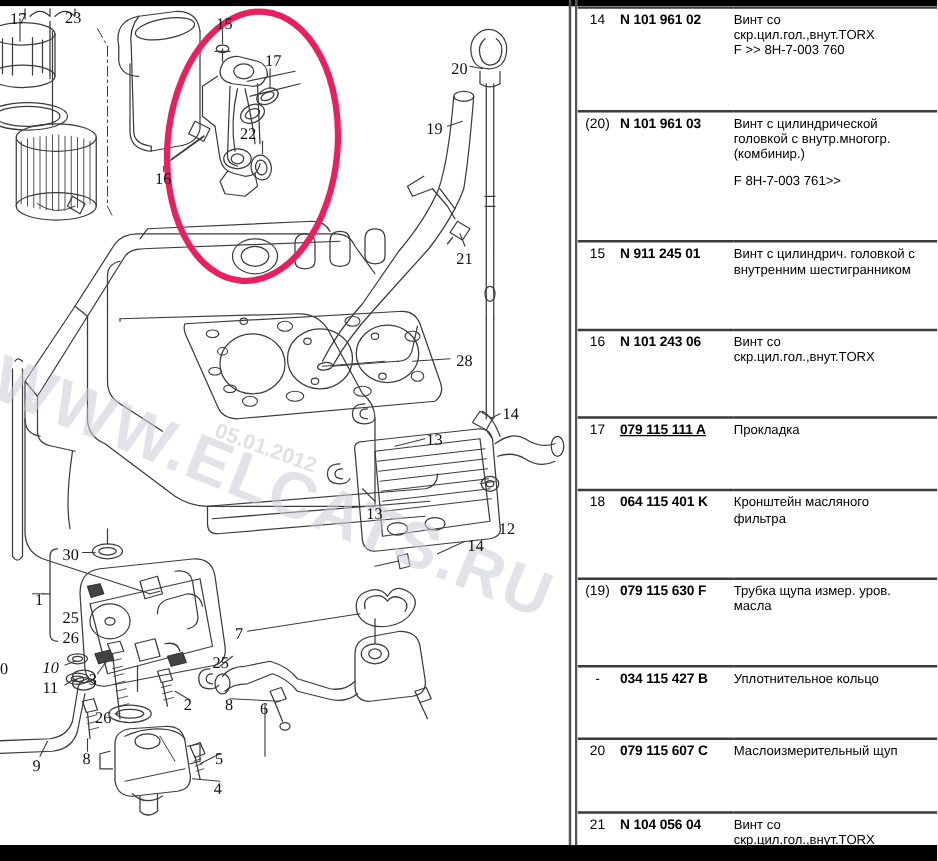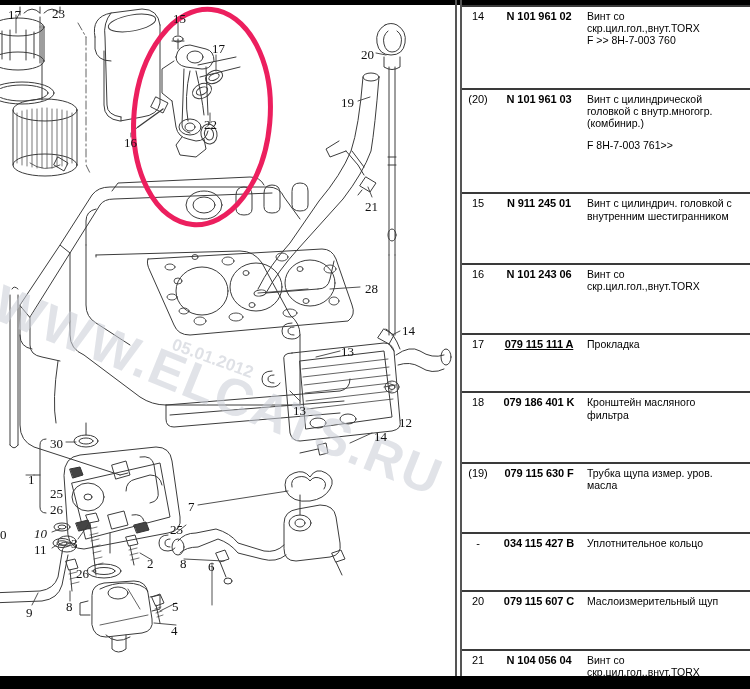--- a/index.html
+++ b/index.html
@@ -86,21 +86,21 @@
     width: 32px;
     text-align: center;
     font-size: 11px;
     white-space: nowrap;
     padding-right: 2px;
   }
   td.col-pn {
     width: 86px;
     font-weight: bold;
     font-size: 11px;
-    text-align: center;
+    text-align: left;
     white-space: nowrap;
     padding-right: 5px;
     letter-spacing: -0.1px;
   }
   td.col-pn .pn-underline {
     text-decoration: underline;
   }
   td.col-desc {
     width: 168px;
     padding-right: 2px;
@@ -485,21 +485,21 @@
     </svg>
 
     <div class="watermark wm-main">WWW.ELCATS.RU</div>
     <div class="watermark wm-date">05.01.2012</div>
 
     <div id="callout-layer">
         <div class="lbl" style="left: 8px; top: 2px;">17</div>
         <div class="lbl" style="left: 52px; top: 1px;">23</div>
         <div class="lbl" style="left: 173px; top: 6px;">15</div>
         <div class="lbl" style="left: 212px; top: 36px;">17</div>
-        <div class="lbl" style="left: 204px; top: 94px; margin-top: 18px;">22</div>
+        <div class="lbl" style="left: 192px; top: 94px;">22</div>
         <div class="lbl" style="left: 124px; top: 130px;">16</div>
         <div class="lbl" style="left: 361px; top: 42px;">20</div>
         <div class="lbl" style="left: 341px; top: 90px;">19</div>
         <div class="lbl" style="left: 365px; top: 194px;">21</div>
         <div class="lbl" style="left: 365px; top: 276px;">28</div>
         <div class="lbl" style="left: 402px; top: 318px;">14</div>
         <div class="lbl" style="left: 341px; top: 339px;">13</div>
         <div class="lbl" style="left: 399px; top: 374px; margin-top: 36px;">12</div>
         <div class="lbl" style="left: 293px; top: 398px;">13</div>
         <div class="lbl" style="left: 374px; top: 424px;">14</div>
@@ -585,21 +585,21 @@
             <td class="col-pn"><span class="pn-underline">079 115 111 A</span></td>
             <td class="col-desc">
               <span class="desc-line">Прокладка</span>
             </td>
           </tr>
           <tr class="spacer-row">
             <td colspan="3"></td>
           </tr>
           <tr class="part-row">
             <td class="col-idx">18</td>
-            <td class="col-pn"><span>079 186 401 K</span></td>
+            <td class="col-pn"><span>064 115 401 K</span></td>
             <td class="col-desc">
               <span class="desc-line">Кронштейн масляного</span>
               <span class="desc-line">фильтра</span>
             </td>
           </tr>
           <tr class="spacer-row">
             <td colspan="3"></td>
           </tr>
           <tr class="part-row">
             <td class="col-idx">(19)</td>

